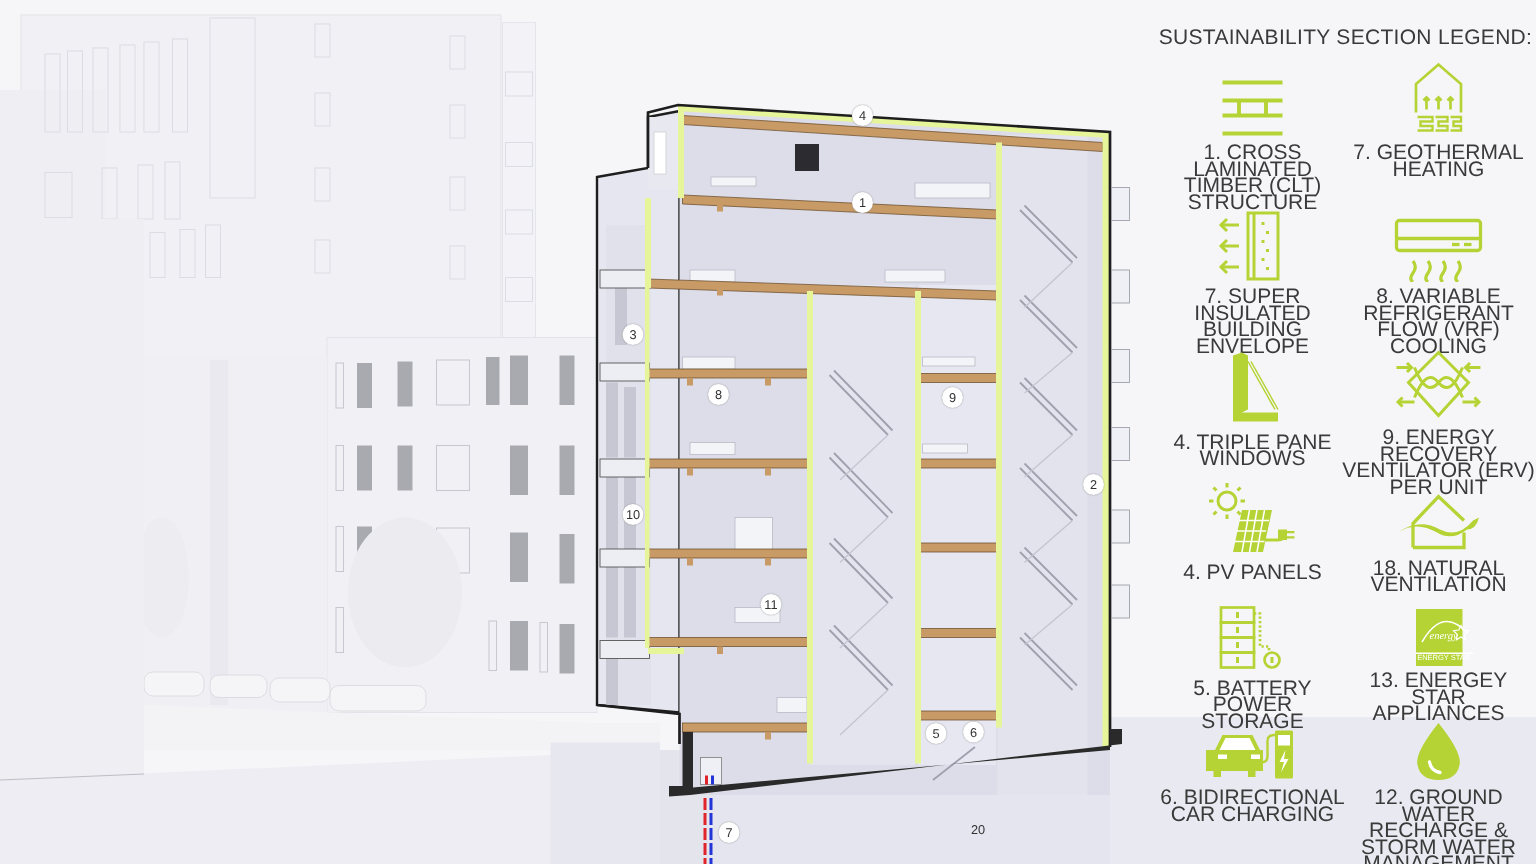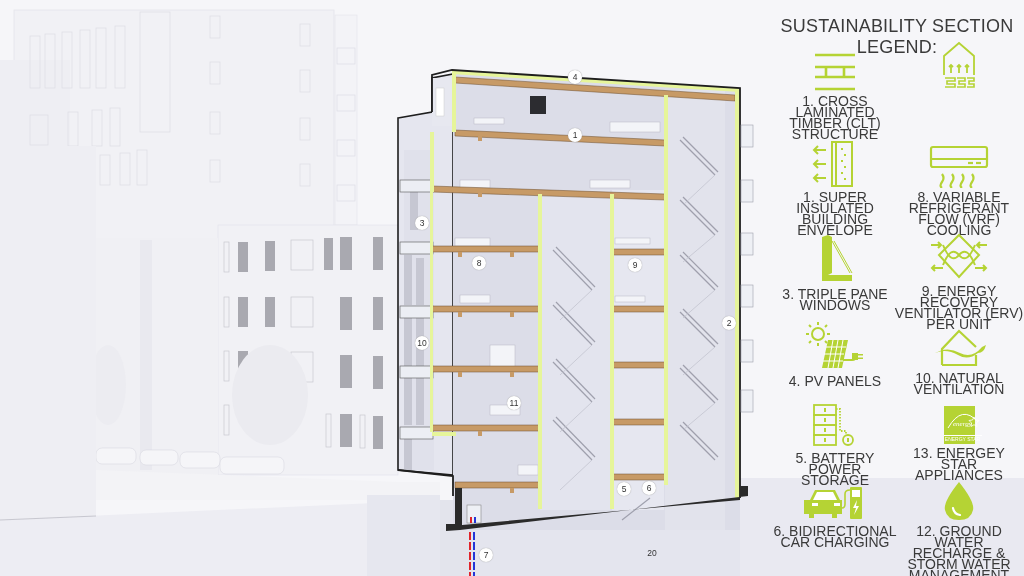--- a/index.html
+++ b/index.html
@@ -1,19 +1,19 @@
 <!DOCTYPE html>
 <html><head>
 <meta charset="utf-8">
 <style>
   html, body { margin:0; padding:0; }
   body { width:1024px; height:576px; overflow:hidden; background:#f4f4f8; position:relative; font-family:"Liberation Sans", sans-serif; }
   .scene { position:absolute; left:0; top:0; width:1024px; height:576px; }
   .legend { position:absolute; left:770px; top:0; width:254px; height:576px; }
-  .legend-title { position:absolute; left:0; top:16px; width:254px; text-align:center; font-size:18px; color:#3a3a3a; letter-spacing:0.2px; }
+  .legend-title { position:absolute; left:0; top:16px; width:254px; text-align:center; font-size:14px; color:#3a3a3a; letter-spacing:0.2px; }
   .legend-item { position:absolute; width:130px; text-align:center; }
   .legend-item .icon { display:block; margin:0 auto; }
   .legend-item .label { display:block; font-size:14px; line-height:11px; color:#3a3a3a; white-space:pre-line; margin-top:4px; }
   .callout { position:absolute; width:14px; height:14px; border-radius:50%; background:#fff; color:#333; font-size:8.5px; text-align:center; line-height:14px; box-shadow:0 0 1px #888; }
   .callout.noring { box-shadow:none; background:transparent; }
 </style>
 </head>
 <body>
 
 <svg class="scene" viewBox="0 0 1024 576" xmlns="http://www.w3.org/2000/svg">
@@ -302,20 +302,22 @@
           <polyline points="18,27 20,25 22,27"></polyline>
         <line x1="28" y1="33" x2="28" y2="25"></line>
           <polyline points="26,27 28,25 30,27"></polyline>
       </g>
       <g stroke="#b5d334" stroke-width="1.6" fill="none">
         <path d="M6,38 h10 v3 h-8 v3 h8 v3 h-10"></path>
         <path d="M18,38 h8 v3 h-6 v3 h6 v3 h-8"></path>
         <path d="M28,38 h7 v3 h-5 v3 h5 v3 h-7"></path>
       </g>
     </svg>
+    <span class="label">7. GEOTHERMAL
+HEATING</span>
   </div>
 
   <div class="legend-item" style="left:0px;top:140px;">
     <svg class="icon" width="50" height="48" viewBox="0 0 50 48">
       <g stroke="#b5d334" stroke-width="2" fill="none">
         <rect x="22" y="2" width="20" height="44"></rect>
           <line x1="26" y1="2" x2="26" y2="46"></line>
         <line x1="4" y1="10" x2="16" y2="10"></line>
           <polyline points="8,6 4,10 8,14"></polyline>
         <line x1="4" y1="24" x2="16" y2="24"></line>
@@ -325,21 +327,21 @@
       </g>
       <g fill="#b5d334">
         <rect x="31" y="8" width="2" height="2"></rect>
           <rect x="34" y="14" width="2" height="2"></rect>
         <rect x="31" y="20" width="2" height="2"></rect>
           <rect x="34" y="26" width="2" height="2"></rect>
         <rect x="31" y="32" width="2" height="2"></rect>
           <rect x="34" y="38" width="2" height="2"></rect>
       </g>
     </svg>
-    <span class="label">1. SUPER INSULATED
+    <span class="label">7. SUPER INSULATED
 BUILDING ENVELOPE</span>
   </div>
 
   <div class="legend-item" style="left:124px;top:144px;">
     <svg class="icon" width="62" height="44" viewBox="0 0 62 44">
       <g stroke="#b5d334" stroke-width="2.2" fill="none">
         <rect x="3" y="3" width="56" height="20" rx="2"></rect>
           <line x1="3" y1="15" x2="59" y2="15"></line>
         <line x1="40" y1="19" x2="45" y2="19"></line>
           <line x1="48" y1="19" x2="53" y2="19"></line>
@@ -357,21 +359,21 @@
     <svg class="icon" width="46" height="52" viewBox="0 0 46 52">
       <g fill="#b5d334">
         <polygon points="10,4 16,2 16,42 40,42 40,48 10,48"></polygon>
         <polygon points="16,2 20,4 20,40 16,42"></polygon>
       </g>
       <g stroke="#b5d334" stroke-width="1" fill="none">
         <line x1="20" y1="8" x2="38" y2="40"></line>
           <line x1="22" y1="8" x2="40" y2="40"></line>
       </g>
     </svg>
-    <span class="label">3. TRIPLE PANE
+    <span class="label">4. TRIPLE PANE
 WINDOWS</span>
   </div>
 
   <div class="legend-item" style="left:124px;top:232px;">
     <svg class="icon" width="60" height="50" viewBox="0 0 60 50">
       <g stroke="#b5d334" stroke-width="2" fill="none">
         <polygon points="30,3 50,23 30,45 10,23"></polygon>
         <path d="M14,33 q8,-20 16,-10 q8,10 16,-10"></path>
         <path d="M14,13 q8,20 16,10 q8,-10 16,10"></path>
         <line x1="2" y1="13" x2="12" y2="13"></line>
@@ -421,21 +423,21 @@
   </div>
 
   <div class="legend-item" style="left:124px;top:325px;">
     <svg class="icon" width="62" height="44" viewBox="0 0 62 44">
       <g stroke="#b5d334" stroke-width="2.2" fill="none">
         <polyline points="14,40 14,24 31,6 48,22"></polyline>
         <polyline points="48,30 48,40 14,40"></polyline>
       </g>
       <path d="M4,30 q14,-10 28,-2 q12,6 22,-6 l4,-2 q-2,8 -8,8 q-10,8 -20,2 q-14,-8 -26,0 z" fill="#b5d334"></path>
     </svg>
-    <span class="label">10. NATURAL VENTILATION</span>
+    <span class="label">18. NATURAL VENTILATION</span>
   </div>
 
   <div class="legend-item" style="left:0px;top:403px;">
     <svg class="icon" width="50" height="46" viewBox="0 0 50 46">
       <g stroke="#b5d334" stroke-width="1.8" fill="none">
         <rect x="4" y="2" width="22" height="10"></rect>
           <rect x="4" y="12" width="22" height="10"></rect>
         <rect x="4" y="22" width="22" height="10"></rect>
           <rect x="4" y="32" width="22" height="10"></rect>
         <polyline points="26,6 30,6 30,28 36,28 36,32" stroke-dasharray="1.5,1.5"></polyline>

